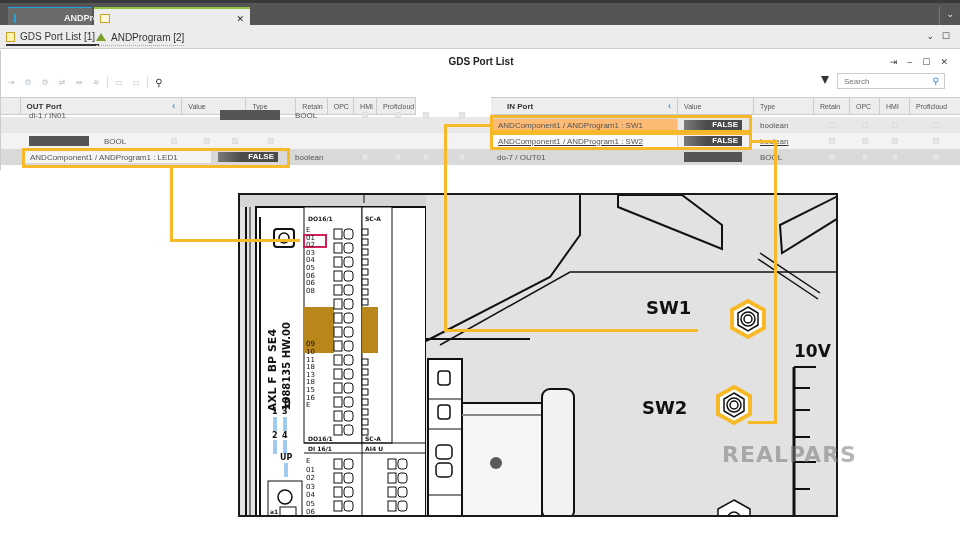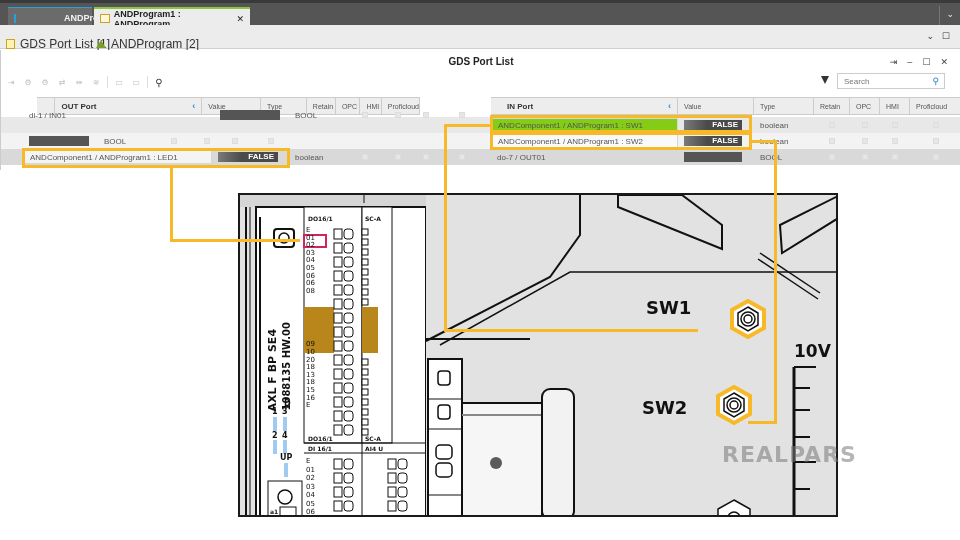--- a/index.html
+++ b/index.html
@@ -9,21 +9,21 @@
   .doc-tab { position: absolute; top: 4px; height: 21px; display: flex; align-items: center; padding: 0 6px; font-weight: bold; font-size: 9px; }
   .doc-tab.inactive { left: 8px; width: 84px; background: #6b6b6b; color: #f2f2f2; border-top: 1px solid #2aa0d8; gap: 44px; }
   .doc-tab.active { left: 94px; width: 156px; background: #ececec; color: #222; border-top: 2px solid #8cc63f; }
   .doc-tab .ico { width: 10px; height: 9px; border: 1px solid #2aa0d8; margin-right: 4px; }
   .doc-tab.active .ico { border-color: #c9a227; background: #fff8d8; }
   .doc-tab .x { margin-left: auto; font-weight: normal; font-size: 9px; }
   .tabbar-chevron { position: absolute; right: 6px; top: 6px; color: #eee; font-size: 9px; }
   .tabbar-sep { position: absolute; right: 20px; top: 3px; width: 1px; height: 19px; background: #777; }
 
   .sub-tabbar { position: absolute; left: 0; top: 25px; width: 960px; height: 24px; background: #ececec; border-bottom: 1px solid #cfcfcf; }
-  .sub-tab { position: absolute; top: 11px; height: 17px; display: flex; align-items: center; font-size: 12px; color: #333; }
+  .sub-tab { position: absolute; top: 4px; height: 17px; display: flex; align-items: center; font-size: 10px; color: #333; }
   .sub-tab.s1 { left: 6px; border-bottom: 2px solid #333; padding-right: 4px; }
   .sub-tab.s2 { left: 96px; border-bottom: 1px dotted #aaa; }
   .sub-tab .lst { width: 9px; height: 10px; border: 1px solid #c9a227; background: #fff3b0; margin-right: 5px; }
   .sub-tab .grn { width: 0; height: 0; border-left: 5px solid transparent; border-right: 5px solid transparent; border-bottom: 8px solid #7aa02a; margin-right: 5px; }
   .sub-ctrls { position: absolute; right: 10px; top: 6px; font-size: 9px; color: #333; display: flex; gap: 8px; }
 
   .panel { position: absolute; left: 0; top: 50px; width: 960px; height: 120px; background: #fff; border-left: 1px solid #ccc; }
   .panel-title { position: absolute; left: 0; top: 6px; width: 960px; text-align: center; font-weight: bold; font-size: 10px; color: #222; }
   .panel-ctrls { position: absolute; right: 12px; top: 7px; display: flex; gap: 10px; font-size: 9px; color: #444; }
 
@@ -65,21 +65,20 @@
 <body>
 
 <div class="doc-tabbar">
   <div class="doc-tab inactive">
     <span class="ico"></span>
     <span>ANDProgram</span>
     <span class="x">✕</span>
   </div>
   <div class="doc-tab active">
     <span class="ico"></span>
-    <span>ANDProgram1 : ANDProgram</span>
     <span class="x">✕</span>
   </div>
   <div class="tabbar-sep"></div>
   <span class="tabbar-chevron">⌄</span>
 </div>
 
 <div class="sub-tabbar">
   <div class="sub-tab s1">
     <span class="lst"></span>
     <span>GDS Port List  [1]</span>
@@ -120,21 +119,21 @@
   <div class="filter-icon"></div>
   <div class="search">
     <input type="text" placeholder="Search" style="">
     <span class="sicon">⚲</span>
   </div>
 
   <div class="stripe" style="top:67px;background:#e8e8e8;"></div>
   <div class="stripe" style="top:83px;background:#f3f3f3;"></div>
   <div class="stripe" style="top:99px;background:#d9d9d9;"></div>
 
-  <div class="grid-header" style="left:0;width:383px;margin-left:36px;">
+  <div class="grid-header" style="left:0;width:415px;">
     <div class="col" style="width:22px;"></div>
     <div class="col port" style="width:191px;">
       <span>OUT Port</span>
       <span class="chev">‹</span>
     </div>
     <div class="col" style="width:75px;">Value</div>
     <div class="col" style="width:58px;">Type</div>
     <div class="col" style="width:36px;">Retain</div>
     <div class="col" style="width:30px;">OPC</div>
     <div class="col" style="width:26px;">HMI</div>
@@ -205,39 +204,39 @@
       </div>
     <div class="cell" style="width:26px;padding:0;">
         <div class="chk"></div>
       </div>
     <div class="cell" style="width:45px;padding:0;">
         <div class="chk"></div>
       </div>
   </div>
 
   <div class="row" style="left:490px;top:67px;">
-    <div class="cell port" style="width:187px;background:#84cc16;">ANDComponent1 / ANDProgram1 : SW1</div>
+    <div class="cell port" style="width:187px;background:#fdba74;">ANDComponent1 / ANDProgram1 : SW1</div>
     <div class="cell" style="width:76px;">
         <div class="val-bar gradient" style="width:58px;">FALSE</div>
       </div>
     <div class="cell" style="width:60px;">boolean</div>
     <div class="cell" style="width:36px;padding:0;">
         <div class="chk"></div>
       </div>
     <div class="cell" style="width:30px;padding:0;">
         <div class="chk"></div>
       </div>
     <div class="cell" style="width:30px;padding:0;">
         <div class="chk"></div>
       </div>
     <div class="cell" style="width:51px;padding:0;">
         <div class="chk"></div>
       </div>
   </div>
-  <div class="row" style="left:490px;top:83px;">
+  <div class="row" style="left:490px;top:83px;text-decoration:underline;">
     <div class="cell port" style="width:187px;background:#fafafa;">ANDComponent1 / ANDProgram1 : SW2</div>
     <div class="cell" style="width:76px;">
         <div class="val-bar gradient" style="width:58px;">FALSE</div>
       </div>
     <div class="cell" style="width:60px;">boolean</div>
     <div class="cell" style="width:36px;padding:0;">
         <div class="chk"></div>
       </div>
     <div class="cell" style="width:30px;padding:0;">
         <div class="chk"></div>
@@ -434,21 +433,21 @@
     <div>01</div>
     <div>02</div>
     <div>03</div>
     <div>04</div>
     <div>05</div>
     <div>06</div>
     <div>06</div>
     <div>08</div>
     <div style="margin-top:46px;">09</div>
     <div>10</div>
-    <div>20</div>
+    <div>11</div>
     <div>18</div>
     <div>13</div>
     <div>18</div>
     <div>15</div>
     <div>16</div>
     <div>E</div>
   </div>
   <div style="position:absolute;left:66px;top:262px;width:26px;font-size:7px;line-height:8.5px;color:#111;font-family:'DejaVu Sans',sans-serif;">
     <div>E</div>
     <div>01</div>

